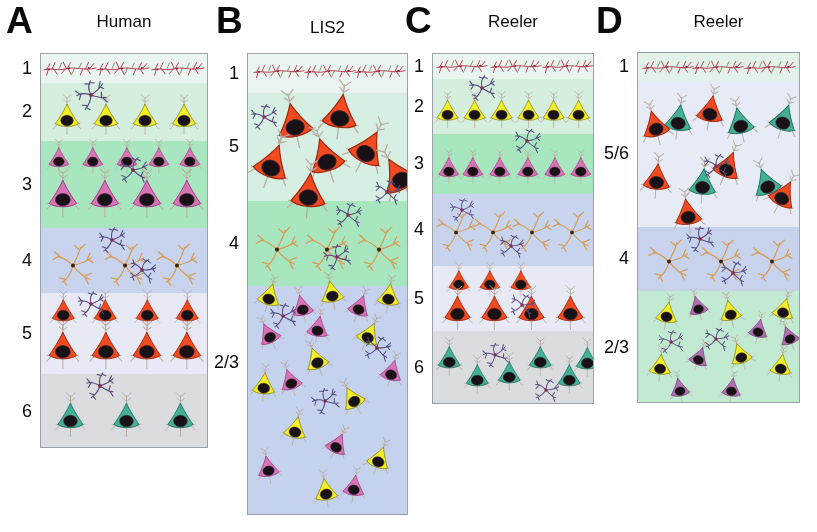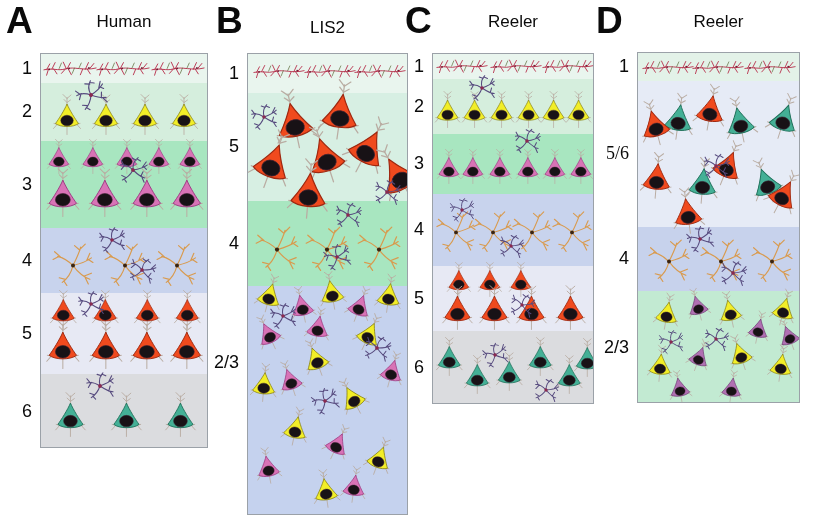--- a/index.html
+++ b/index.html
@@ -561,16 +561,16 @@
         <use href="#g-pyr"></use>
       </svg>
       <svg viewBox="0 0 44 44" class="cell" style="left: 18.6px; top: 274.9px; width: 28px; height: 28px; --f: #564a7e; --o: #555; --d: #b9aca2; transform: rotate(0deg);">
         <use href="#g-inter"></use>
       </svg>
       <svg viewBox="0 0 44 44" class="cell" style="left: 64.2px; top: 271.5px; width: 28px; height: 28px; --f: #564a7e; --o: #555; --d: #b9aca2; transform: rotate(15deg);">
         <use href="#g-inter"></use>
       </svg>
     </div>
     <div class="layer-label" style="left: 589px; top: 55px;">1</div>
-    <div class="layer-label" style="left: 589px; top: 142px; font-family: Liberation Serif, serif;">5/6</div>
+    <div class="layer-label" style="left: 589px; top: 142px;">5/6</div>
     <div class="layer-label" style="left: 589px; top: 247px;">4</div>
     <div class="layer-label" style="left: 589px; top: 335.5px;">2/3</div>
   </div>
 
 </body></html>

